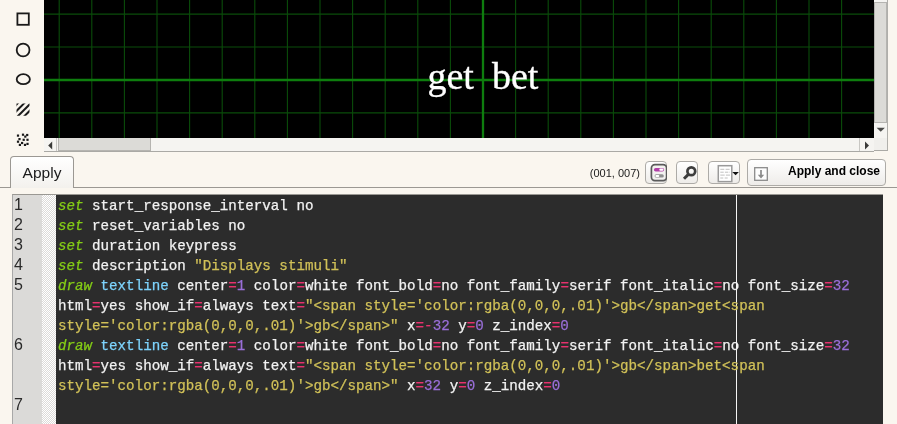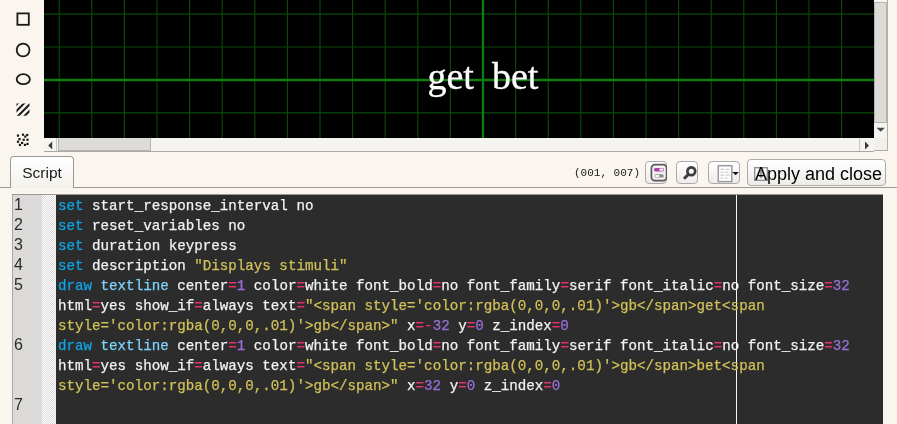--- a/index.html
+++ b/index.html
@@ -9,35 +9,35 @@
 .abs { position:absolute; }
 
 
 #canvas { left:44px; top:0; width:830px; height:138px; background:#000; }
 
 
 #tabline { left:0; top:187px; width:897px; height:1px; background:#9b9893; }
 #tab { left:10px; top:156px; width:64px; height:32px; background:linear-gradient(#ffffff,#f3f1ed);
   border:1px solid #9b9893; border-bottom:none; border-radius:4px 4px 0 0;
   font-size:15.5px; color:#1a1a1a; display:flex; align-items:center; justify-content:center; }
-#coords { left:530px; top:167px; width:110px; text-align:right; font-family:Liberation Mono, monospace;
+#coords { left:530px; top:167px; width:110px; text-align:right; font-family:Liberation Sans, sans-serif;
   font-size:11px; color:#1a1a1a; }
 .btn { position:absolute; background:linear-gradient(#ffffff,#eeece9); border:1px solid #adaba7; border-radius:4px; }
 
 
 #editor { left:12px; top:194px; width:871px; height:230px; background:#2c2c2c; overflow:hidden;
   border-top:1px solid #9a9893; border-left:1px solid #a8a8a8;
   font-family:"Liberation Mono", monospace; font-size:14.2px; line-height:20px; }
 #gutter { position:absolute; left:0; top:0; width:28.5px; height:230px; background:#dbdad8; }
 #gutter div { position:absolute; left:1px; width:24px; color:#2a2a2a; font-family:"Liberation Sans", sans-serif; font-size:16px; line-height:20px; }
 #checker { position:absolute; left:28.5px; top:0; width:14px; height:230px;
   background:repeating-conic-gradient(#ffffff 0 25%, #dddbd9 0 50%) 0 0/2px 2px; }
 #edge { position:absolute; left:723px; top:0; width:1px; height:230px; background:#f5f5f5; }
 #code { position:absolute; left:45px; top:1px; white-space:pre; color:#f2f2f2; -webkit-text-stroke:0.25px; }
-.k { color:#0ea5e9; }
+.k { color:#84cc16;font-style:italic; }
 .e { color:#7dd3fc; }
 .o { color:#e8326e; }
 .n { color:#9a6fd8; }
 .s { color:#d1c158; }
 </style>
 </head>
 <body>
 <div id="page">
 
   <svg class="abs" style="left:0;top:0" width="44" height="152" viewBox="0 0 44 152">
@@ -127,21 +127,21 @@
   </div>
   <div class="abs" style="left:859px;top:138px;width:14px;height:13px;border-left:1px solid #c8c7c3;">
     <svg width="14" height="13">
         <path d="M5 2.5 L5 10.5 L9 6.5 Z" fill="#3a3a38"></path>
       </svg>
   </div>
   <div class="abs" style="left:58px;top:138px;width:93px;height:13px;background:#dcdbd7;border:1px solid #b5b4b0;border-top:none;"></div>
   <div class="abs" style="left:874px;top:138px;width:14px;height:13px;background:#f0efec;border-right:1px solid #b0afab;border-bottom:1px solid #aaa9a5;"></div>
 
   <div class="abs" id="tabline"></div>
-  <div class="abs" id="tab">Script</div>
+  <div class="abs" id="tab">Apply</div>
   <div class="abs" id="coords">(001, 007)</div>
 
   <div class="btn" style="left:645px;top:161px;width:22px;height:23px;">
     <svg width="20" height="21" style="margin:0px 0 0 1px" viewBox="0 0 20 21">
       <rect x="4.4" y="2.7" width="15.2" height="15.9" rx="3.5" fill="#f2f1ef" stroke="#5a5a5a" stroke-width="1.7"></rect>
       <rect x="6.9" y="5.9" width="10.3" height="3.6" rx="1.8" fill="#b13fa8"></rect>
       <rect x="12.3" y="6.6" width="4.2" height="2.2" rx="1.1" fill="#ffffff"></rect>
       <rect x="7.6" y="12.3" width="9.2" height="3.2" rx="1.6" fill="#8f8f8f"></rect>
       <rect x="8.3" y="12.9" width="4" height="2" rx="1" fill="#ffffff"></rect>
     </svg>
@@ -163,21 +163,21 @@
       </g>
       <path d="M23.3 10.1 L29.9 10.1 L26.6 13.2 Z" fill="#111111"></path>
     </svg>
   </div>
   <div class="btn" style="left:747px;top:159px;width:139px;height:27px;">
     <svg width="15" height="15" style="position:absolute;left:6px;top:6.5px;" viewBox="0 0 15 15">
       <rect x="0.7" y="0.7" width="12.6" height="12.6" fill="#fdfdfd" stroke="#8a8a8a" stroke-width="1.3"></rect>
       <line x1="7" y1="3" x2="7" y2="8.5" stroke="#8a8a8a" stroke-width="1.7"></line>
       <path d="M3.8 7.8 L10.2 7.8 L7 11.4 Z" fill="#8a8a8a"></path>
     </svg>
-    <div style="position:absolute;left:7px;top:3.5px;font-size:18px;color:#000;">Apply and close</div>
+    <div style="position:absolute;left:40px;top:3.5px;font-size:12px;color:#000;font-weight:bold;">Apply and close</div>
   </div>
 
   <div class="abs" id="editor">
     <div id="gutter">
       <div style="top:0">1</div>
       <div style="top:20px">2</div>
       <div style="top:40px">3</div>
       <div style="top:60px">4</div>
       <div style="top:80px">5</div>
       <div style="top:140px">6</div>

